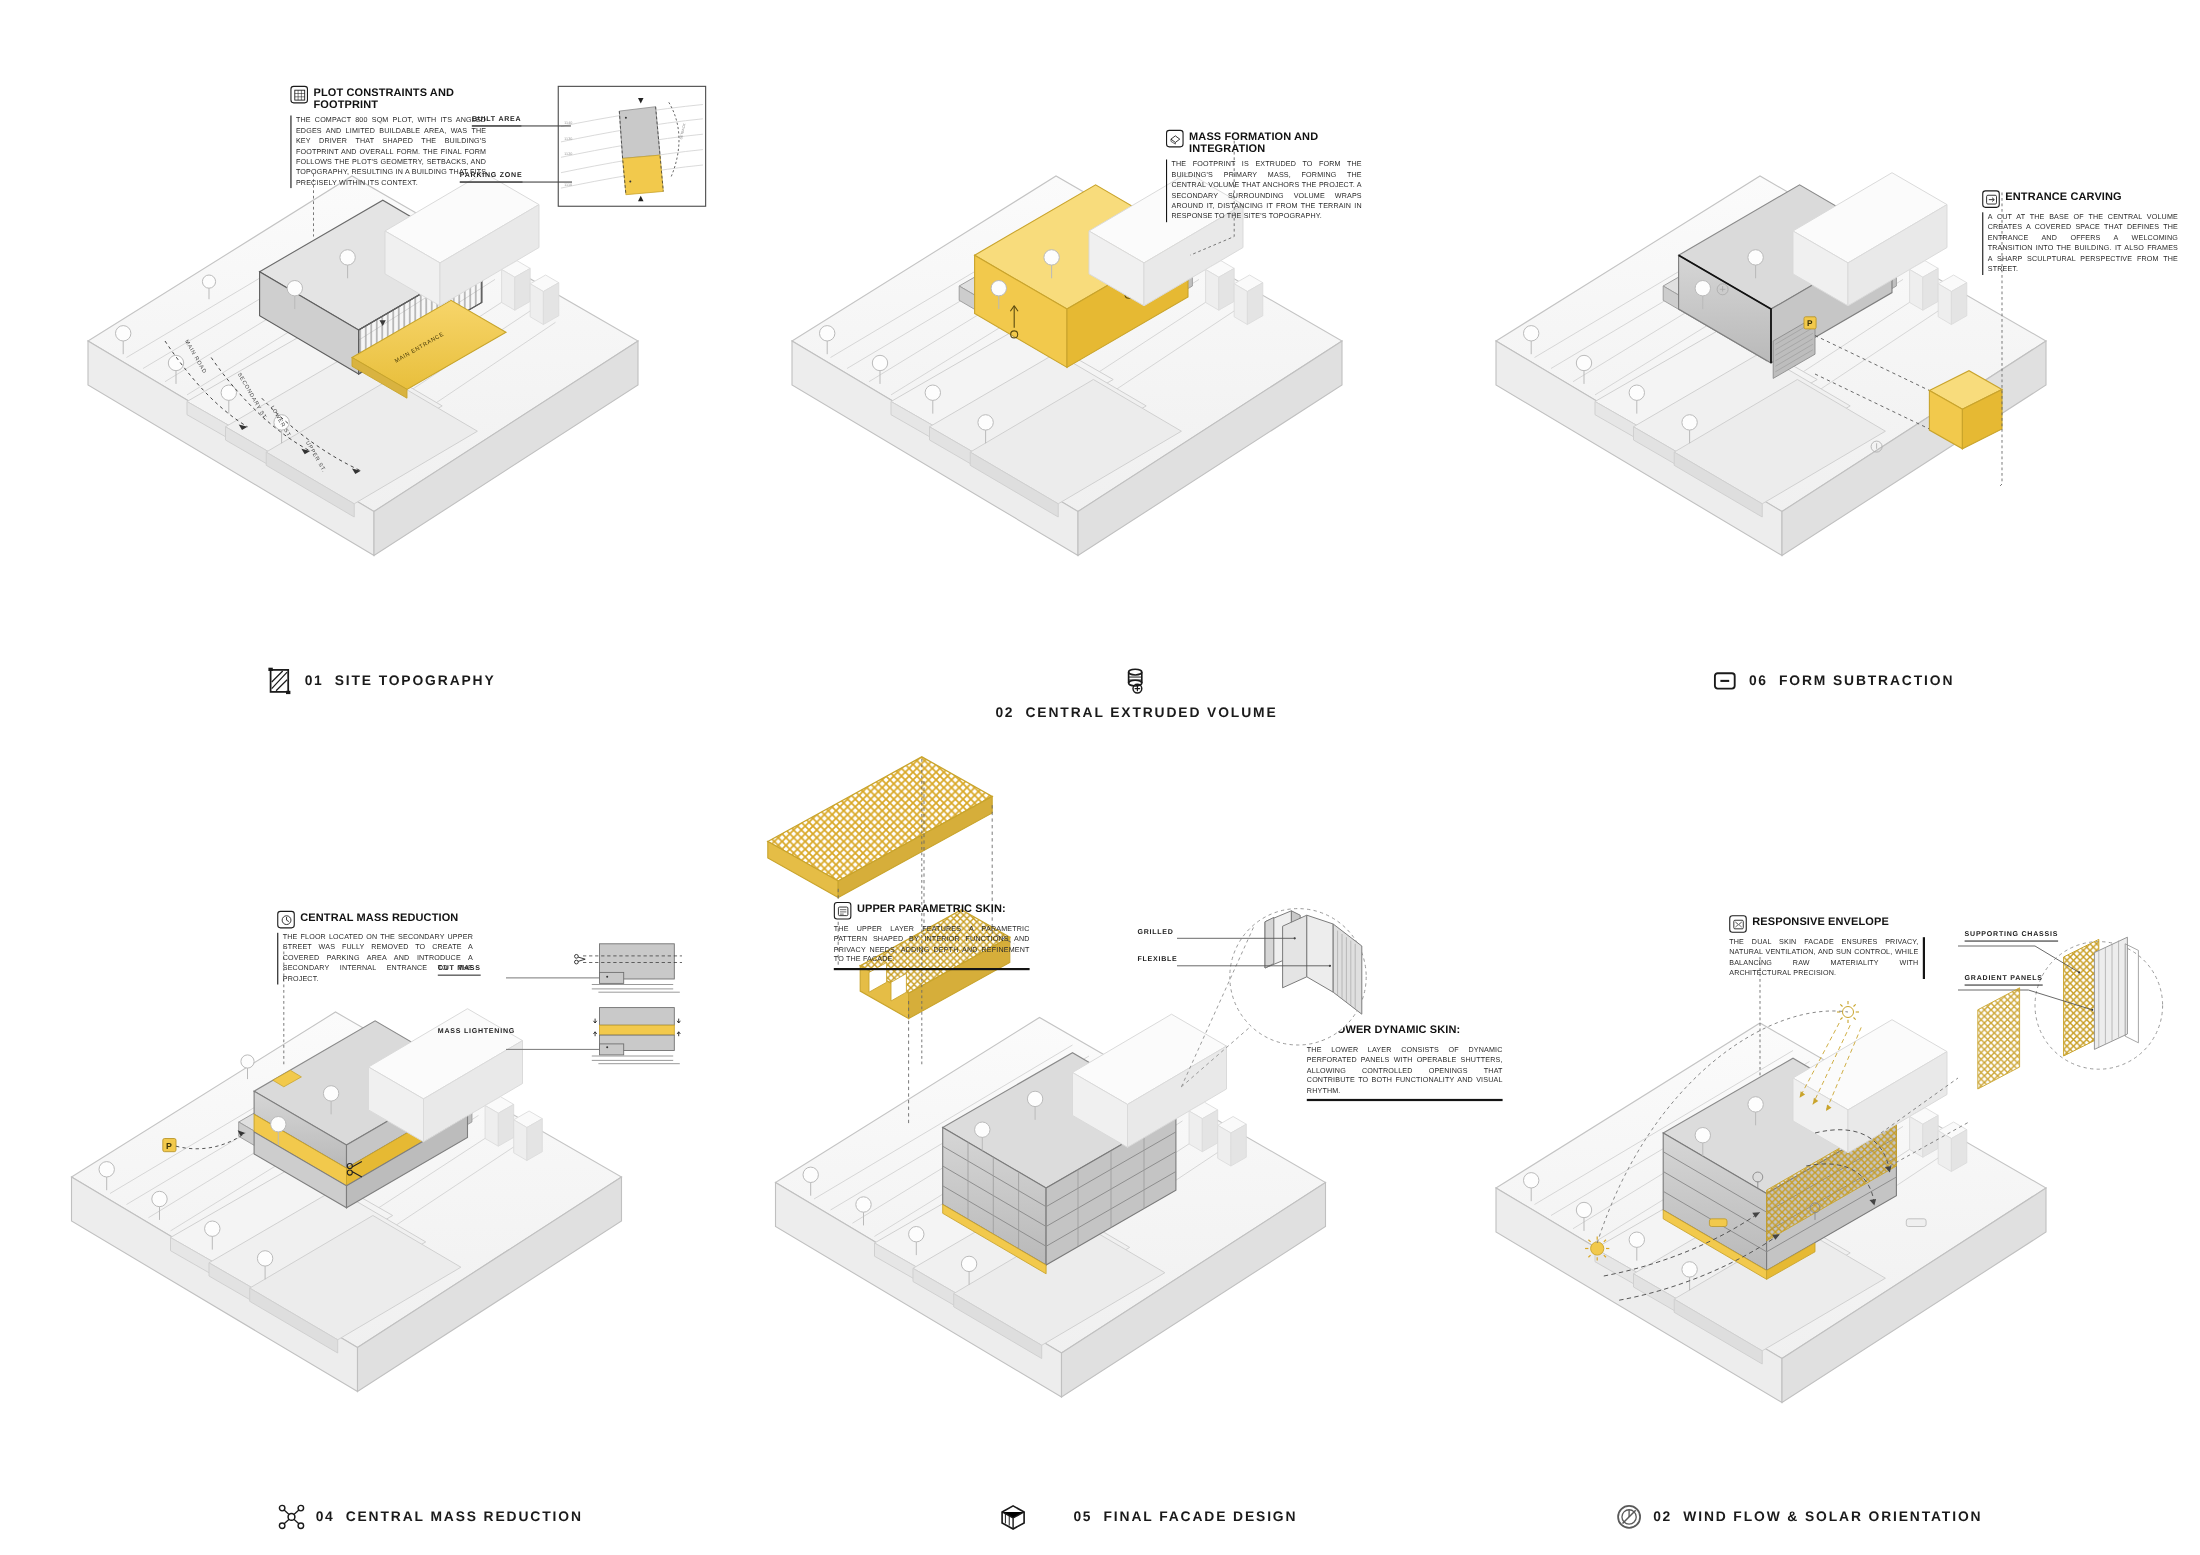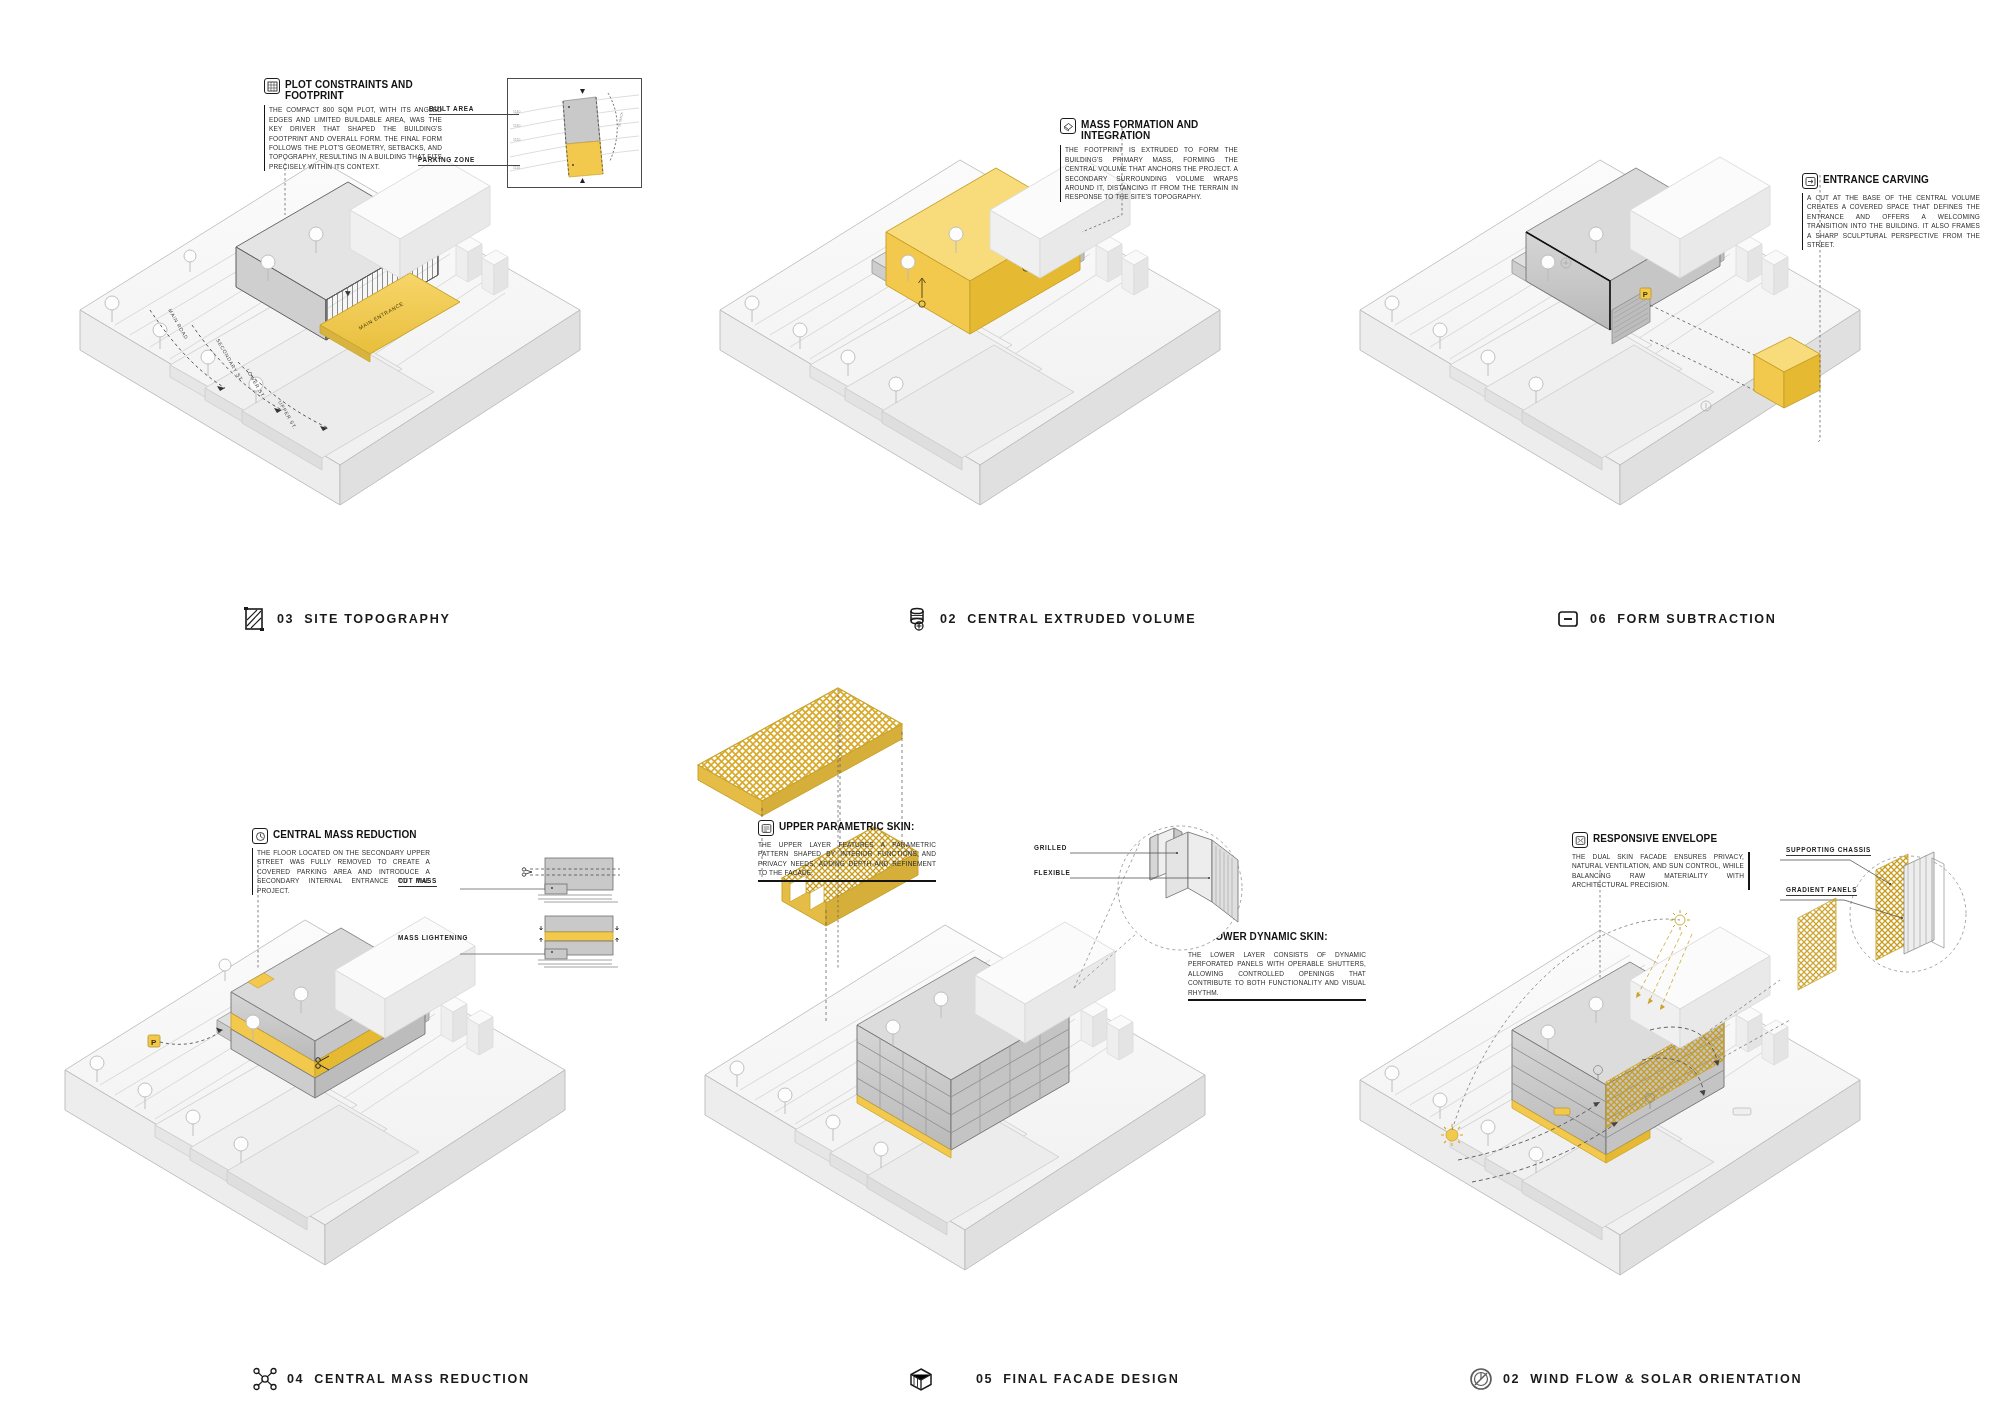--- a/index.html
+++ b/index.html
@@ -257,21 +257,21 @@
     <div class="caption" style="left:222px; top:596px;">
       <span class="cap-ico">
         <svg width="26" height="26" viewBox="0 0 26 26">
           <rect x="4" y="3" width="16" height="20" fill="none" stroke="#1a1a1a" stroke-width="1.6"></rect>
           <path d="M5 20 L19 5 M5 14 L15 4 M9 22 L19 12" stroke="#1a1a1a" stroke-width="1.1"></path>
           <rect x="2" y="1" width="4" height="3" fill="#1a1a1a"></rect>
           <rect x="18" y="22" width="4" height="3" fill="#1a1a1a"></rect>
         </svg>
       </span>
       <span class="cap-text">
-        <span class="cap-num">03</span>&nbsp;&nbsp;<span>SITE TOPOGRAPHY</span>
+        <span class="cap-num">01</span>&nbsp;&nbsp;<span>SITE TOPOGRAPHY</span>
       </span>
     </div>
   </div>
 
   <div class="panel p2">
     <svg width="640" height="600" viewBox="0 0 640 600">
       <g>
         <polygon points="30,300 270,150 530,300 290,455" fill="url(#terrTop)" stroke="#c4c4c4" stroke-width="1"></polygon>
         <polygon points="30,300 290,455 290,495 30,340" fill="#ededed" stroke="#c0c0c0" stroke-width="1"></polygon>
         <polygon points="290,455 530,300 530,340 290,495" fill="#e0e0e0" stroke="#c0c0c0" stroke-width="1"></polygon>
@@ -350,21 +350,21 @@
           <svg width="11" height="11" viewBox="0 0 11 11">
               <path d="M1.5 5.5 L5.5 2.5 L9.5 5.5 L5.5 8.5 Z" fill="none" stroke="#1b1b1b" stroke-width="0.8"></path>
               <path d="M1.5 5.5 V7.5 L5.5 10 V8.5" fill="none" stroke="#1b1b1b" stroke-width="0.6"></path>
             </svg>
         </span>
         <span class="note-title">MASS FORMATION AND INTEGRATION</span>
       </div>
       <div class="note-body">THE FOOTPRINT IS EXTRUDED TO FORM THE BUILDING'S PRIMARY MASS, FORMING THE CENTRAL VOLUME THAT ANCHORS THE PROJECT. A SECONDARY SURROUNDING VOLUME WRAPS AROUND IT, DISTANCING IT FROM THE TERRAIN IN RESPONSE TO THE SITE'S TOPOGRAPHY.</div>
     </div>
 
-    <div class="caption" style="left:215px; top:596px;">
+    <div class="caption" style="left:215px; top:596px;flex-direction:column;">
       <span class="cap-ico">
         <svg width="26" height="26" viewBox="0 0 26 26">
           <ellipse cx="12" cy="5" rx="6" ry="2.6" fill="none" stroke="#1a1a1a" stroke-width="1.5"></ellipse>
           <path d="M6 5 V15" stroke="#1a1a1a" stroke-width="1.5"></path>
             <path d="M18 5 V15" stroke="#1a1a1a" stroke-width="1.5"></path>
           <ellipse cx="12" cy="15" rx="6" ry="2.6" fill="none" stroke="#1a1a1a" stroke-width="1.5"></ellipse>
           <path d="M6 9.5 h12 M6 12.2 h12" stroke="#1a1a1a" stroke-width="0.9"></path>
           <circle cx="14" cy="20" r="4" fill="none" stroke="#1a1a1a" stroke-width="1.3"></circle>
           <path d="M14 17.5 v5 M11.5 20 h5" stroke="#1a1a1a" stroke-width="1.1"></path>
         </svg>

